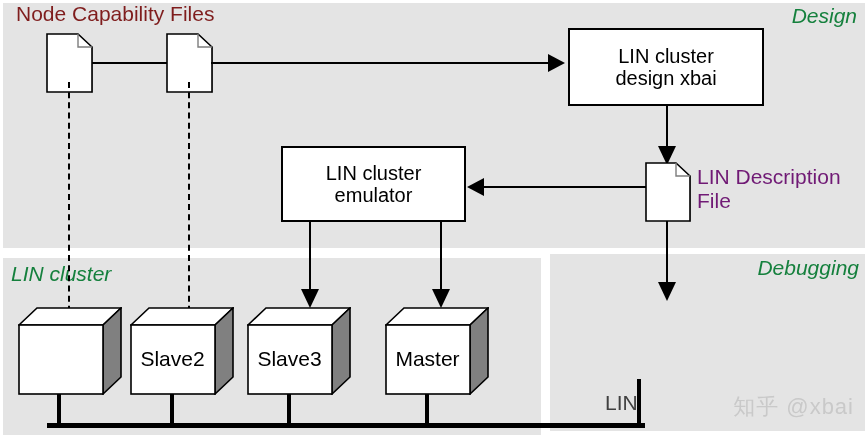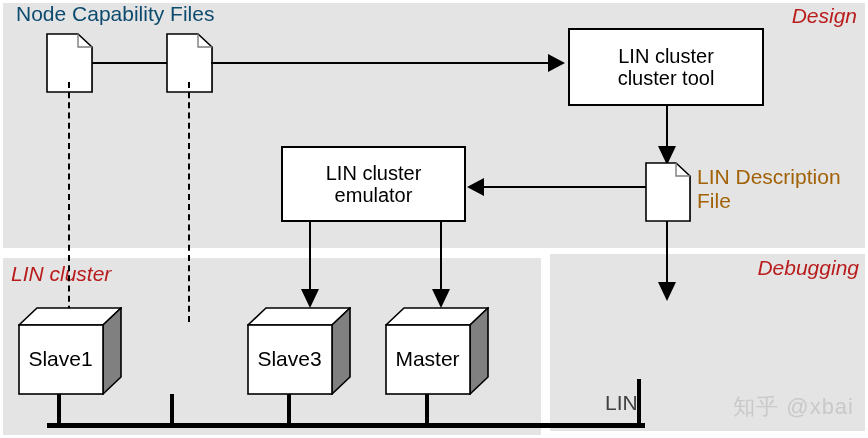--- a/index.html
+++ b/index.html
@@ -22,34 +22,34 @@
     background: #e4e4e4;
   }
   #panel-design   { left: 3px;   top: 3px;   width: 862px; height: 245px; }
   #panel-cluster  { left: 3px;   top: 258px; width: 538px; height: 177px; }
   #panel-debug    { left: 550px; top: 254px; width: 315px; height: 177px; }
 
   .panel-label {
     position: absolute;
     font-style: italic;
     font-size: 21px;
-    color: #b91c1c;
+    color: #15803d;
     white-space: nowrap;
   }
   #label-design  { right: 8px;  top: 1px; }
   #label-debug   { right: 6px;  top: 2px; }
   #label-cluster { left: 8px;   top: 4px; }
 
   
   #heading-ncf {
     position: absolute;
     left: 16px;
     top: 2px;
     font-size: 21px;
-    color: #0c4a6e;
+    color: #7f1d1d;
     white-space: nowrap;
   }
 
   
   .proc-box {
     position: absolute;
     background: #ffffff;
     border: 2px solid #000;
     box-sizing: border-box;
     display: flex;
@@ -74,21 +74,21 @@
   #doc-ncf-1 { left: 46px;  top: 33px; }
   #doc-ncf-2 { left: 166px; top: 33px; }
   #doc-ldf   { left: 645px; top: 162px; width: 46px; height: 60px; }
 
   #label-ldf {
     position: absolute;
     left: 697px;
     top: 165px;
     font-size: 21px;
     line-height: 1.15;
-    color: #a16207;
+    color: #701a75;
     white-space: nowrap;
   }
 
   
   .node3d {
     position: absolute;
     width: 104px;
     height: 88px;
   }
   .node3d svg { display: block; width: 100%; height: 100%; }
@@ -211,21 +211,21 @@
     </svg>
   </div>
 
   <div class="hline" style="left:92px; top:62px; width:75px;"></div>
   <div class="hline" style="left:211px; top:62px; width:337px;"></div>
   <div class="arrow-right" style="left:548px; top:54px;"></div>
 
   <div class="proc-box" id="box-design-tool">
     <span>
       <span>LIN cluster</span><br>
-      <span>cluster tool</span>
+      <span>design xbai</span>
     </span>
   </div>
 
   <div class="vline" style="left:666px; top:106px; height:46px;"></div>
   <div class="arrow-down" style="left:658px; top:146px;"></div>
 
   <div class="doc-icon" id="doc-ldf">
     <svg viewBox="0 0 46 60" xmlns="http://www.w3.org/2000/svg">
       <polygon points="45,13 44,59 45,60 46,59 46,14" fill="#9a9a9a"></polygon>
       <polygon points="1,1 31,1 45,14 45,59 1,59" fill="#ffffff" stroke="#000000" stroke-width="1.6"></polygon>
@@ -258,23 +258,30 @@
 
   <div class="vline-dash" style="left:68px; top:82px; height:240px;"></div>
   <div class="vline-dash" style="left:188px; top:82px; height:240px;"></div>
 
   <div class="node3d" id="node-slave1">
     <svg viewBox="0 0 104 88" xmlns="http://www.w3.org/2000/svg">
       <polygon points="1,18 19,1 103,1 85,18" fill="#ffffff" stroke="#000000" stroke-width="1.6"></polygon>
       <polygon points="85,18 103,1 103,70 85,87" fill="#808080" stroke="#000000" stroke-width="1.6"></polygon>
       <rect x="1" y="18" width="84" height="69" fill="#ffffff" stroke="#000000" stroke-width="1.6"></rect>
     </svg>
-    <div class="node-label">Slave1</div>
-  </div>
-
+  </div>
+
+  <div class="node3d" id="node-slave2">
+    <svg viewBox="0 0 104 88" xmlns="http://www.w3.org/2000/svg">
+      <polygon points="1,18 19,1 103,1 85,18" fill="#ffffff" stroke="#000000" stroke-width="1.6"></polygon>
+      <polygon points="85,18 103,1 103,70 85,87" fill="#808080" stroke="#000000" stroke-width="1.6"></polygon>
+      <rect x="1" y="18" width="84" height="69" fill="#ffffff" stroke="#000000" stroke-width="1.6"></rect>
+    </svg>
+    <div class="node-label">Slave2</div>
+  </div>
 
   <div class="node3d" id="node-slave3">
     <svg viewBox="0 0 104 88" xmlns="http://www.w3.org/2000/svg">
       <polygon points="1,18 19,1 103,1 85,18" fill="#ffffff" stroke="#000000" stroke-width="1.6"></polygon>
       <polygon points="85,18 103,1 103,70 85,87" fill="#808080" stroke="#000000" stroke-width="1.6"></polygon>
       <rect x="1" y="18" width="84" height="69" fill="#ffffff" stroke="#000000" stroke-width="1.6"></rect>
     </svg>
     <div class="node-label">Slave3</div>
   </div>
 

